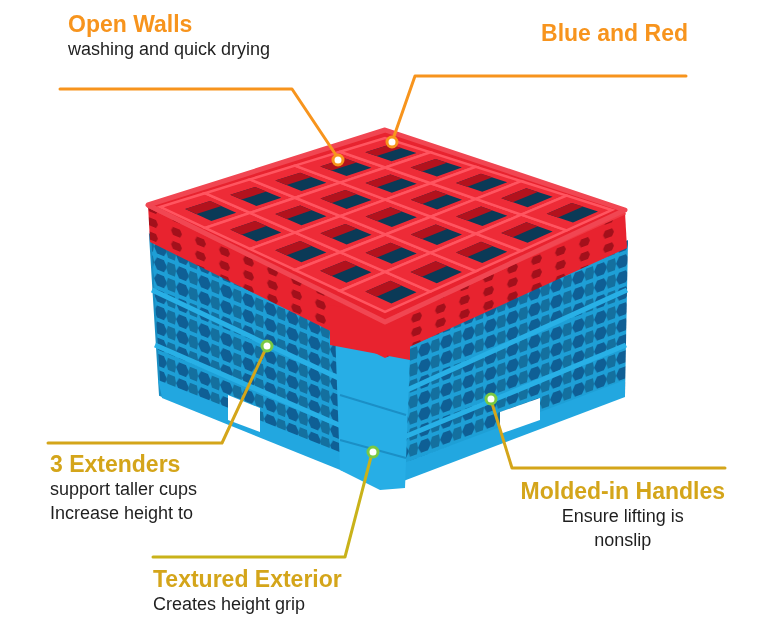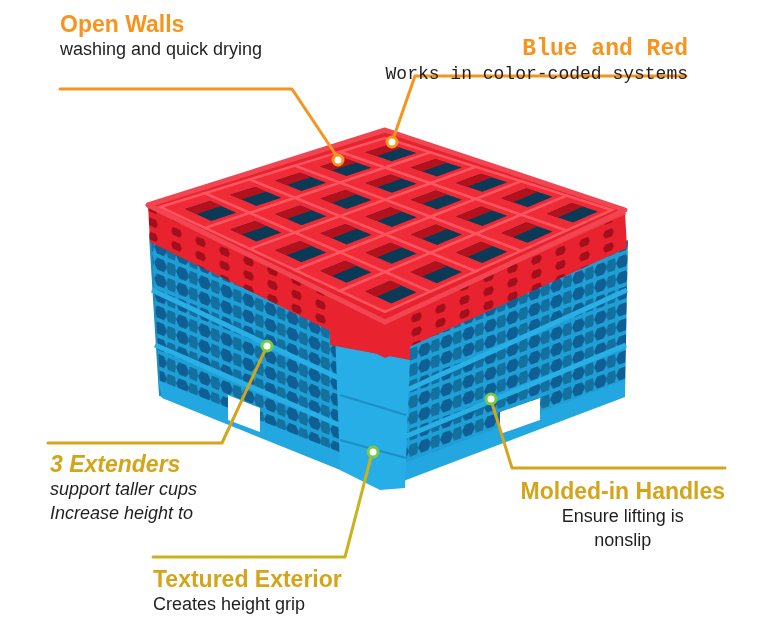--- a/index.html
+++ b/index.html
@@ -162,31 +162,30 @@
 
     <g stroke-width="3" fill="#ffffff">
       <circle cx="338" cy="160" r="5" stroke="#f7941d"></circle>
       <circle cx="392" cy="142" r="5" stroke="#f7941d"></circle>
       <circle cx="267" cy="346" r="5" stroke="#7ac943"></circle>
       <circle cx="491" cy="399" r="5" stroke="#7ac943"></circle>
       <circle cx="373" cy="452" r="5" stroke="#7ac943"></circle>
     </g>
   </svg>
 
-  <div class="callout" style="left:60px; top:11px;">
+  <div class="callout" style="left:68px; top:11px;">
     <div class="title orange">Open Walls</div>
     <div class="desc">washing and quick drying</div>
   </div>
 
-  <div class="callout right" style="right:82px; top:36px;font-family:Liberation Mono, monospace;">
+  <div class="callout right" style="right:82px; top:20px;">
     <div class="title orange">Blue and Red</div>
-    <div class="desc">Works in color-coded systems</div>
   </div>
 
-  <div class="callout" style="left:50px; top:451px;font-style:italic;">
+  <div class="callout" style="left:50px; top:451px;">
     <div class="title gold">3 Extenders</div>
     <div class="desc">support taller cups</div>
     <div class="desc">Increase height to</div>
   </div>
 
   <div class="callout right" style="right:45px; top:478px;text-align:center;">
     <div class="title gold">Molded-in Handles</div>
     <div class="desc">Ensure lifting is</div>
     <div class="desc">nonslip</div>
   </div>

